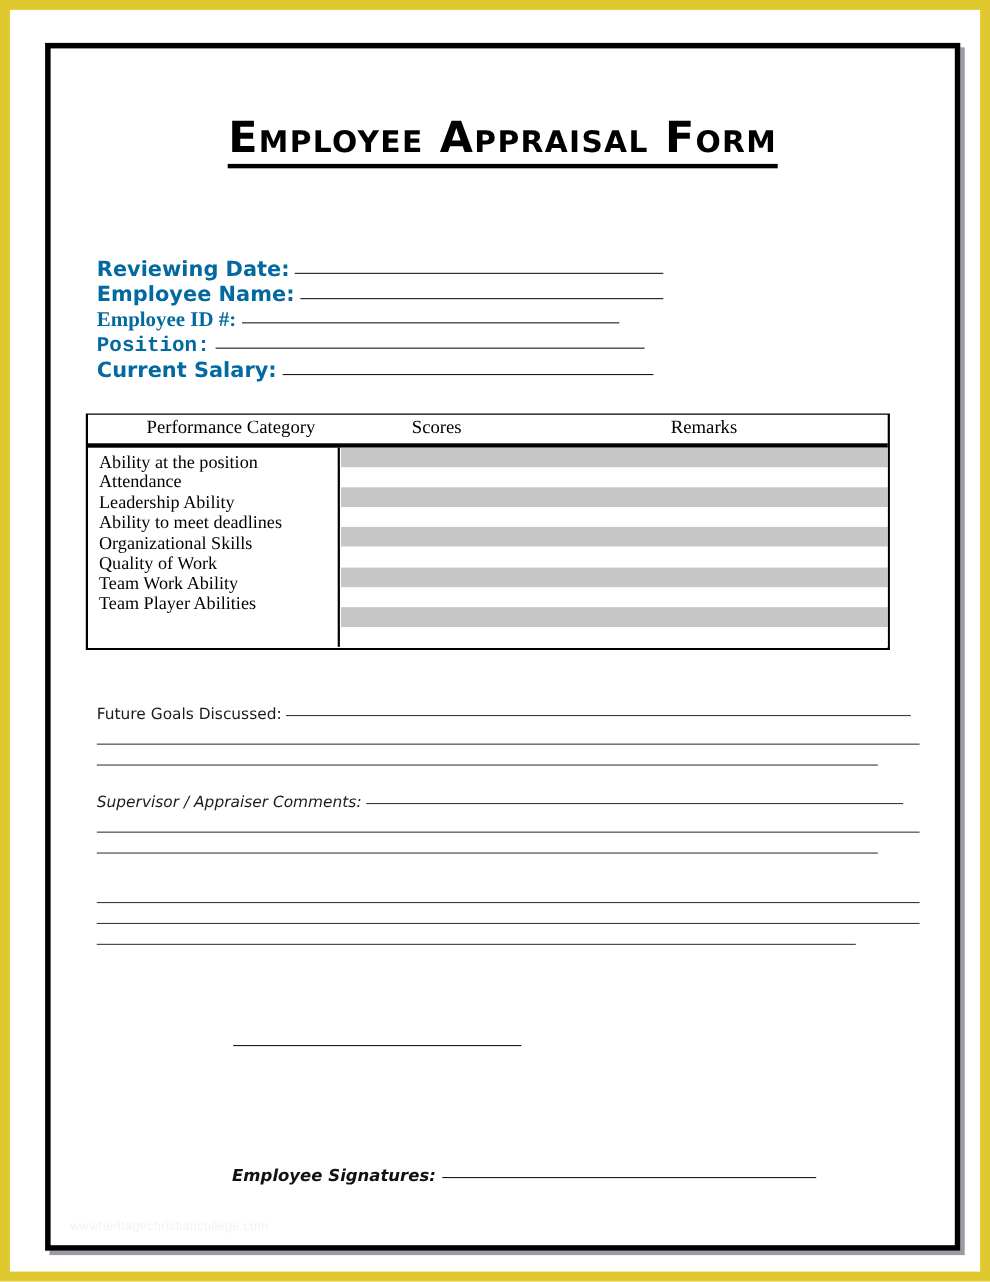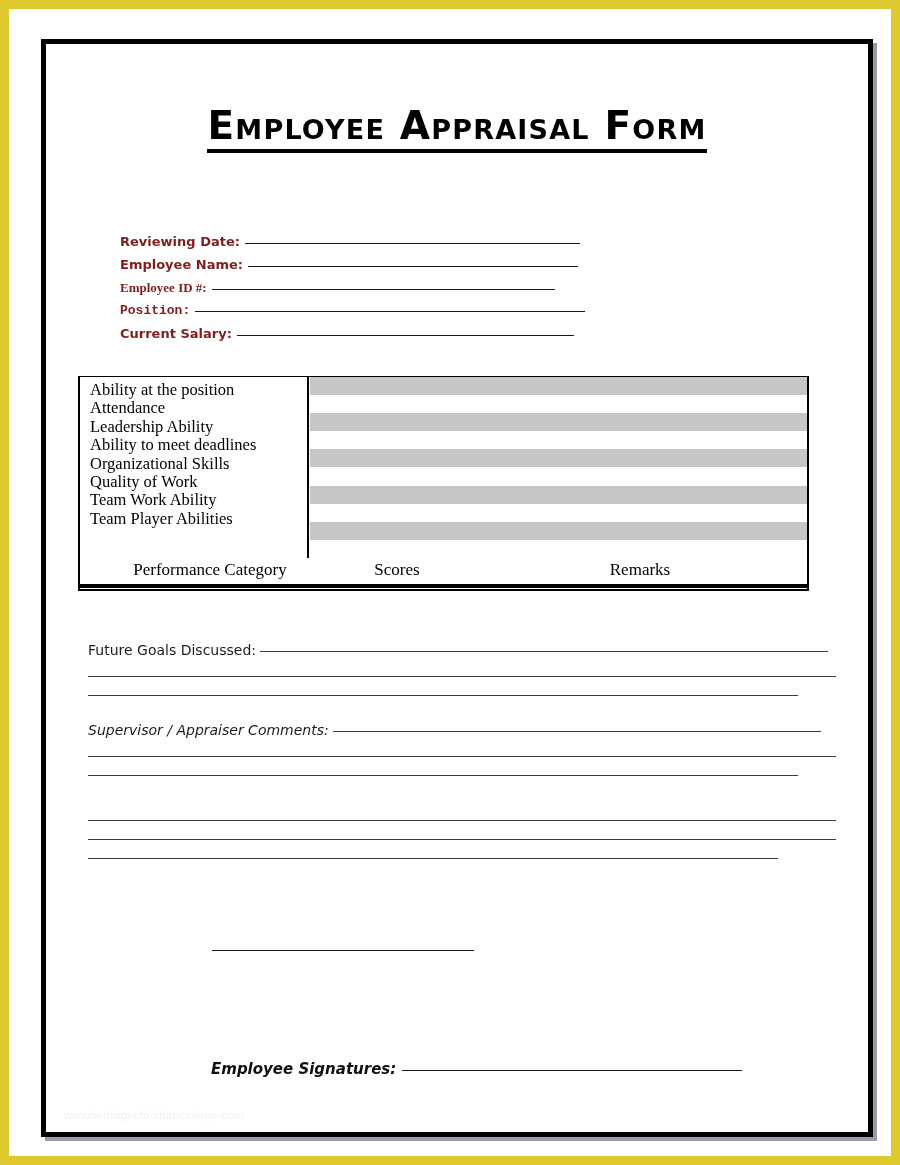--- a/index.html
+++ b/index.html
@@ -69,24 +69,23 @@
     border-bottom: 4px solid #000;
     padding-bottom: 2px;
   }
 
   
   .field-row {
     position: absolute;
     left: 42px;
     font-family: "DejaVu Sans", sans-serif;
     font-weight: bold;
-    font-size: 13px;
-    color: #7f1d1d;
-    white-space: nowrap;
-    margin-left: 32px;
+    font-size: 19px;
+    color: #0369a1;
+    white-space: nowrap;
   }
   .field-row .f-label { display: inline-block; }
   .field-row .f-rule {
     display: inline-block;
     vertical-align: 2px;
     border-bottom: 1.6px solid #1a1a1a;
     height: 0;
     margin-left: 5px;
   }
 
@@ -219,20 +218,25 @@
       <div id="info-fields">
           <div class="field-row" style="top: 190px;"><span class="f-label">Reviewing Date:</span><span class="f-rule" style="width: 335px;"></span></div>
           <div class="field-row" style="top: 213px;"><span class="f-label">Employee Name:</span><span class="f-rule" style="width: 330px;"></span></div>
           <div class="field-row" style="top: 236px; font-family: Liberation Serif, serif;"><span class="f-label">Employee ID #:</span><span class="f-rule" style="width: 343px;"></span></div>
           <div class="field-row" style="top: 259px; font-family: Liberation Mono, monospace;"><span class="f-label">Position:</span><span class="f-rule" style="width: 390px;"></span></div>
           <div class="field-row" style="top: 282px;"><span class="f-label">Current Salary:</span><span class="f-rule" style="width: 337px;"></span></div>
         </div>
 
 
       <div id="scores-table">
+        <div id="table-head">
+          <div class="th" id="th-category">Performance Category</div>
+          <div class="th" id="th-scores">Scores</div>
+          <div class="th" id="th-remarks">Remarks</div>
+        </div>
         <div id="table-body">
           <div id="category-list">
               <div class="cat-item">Ability at the position</div>
               <div class="cat-item">Attendance</div>
               <div class="cat-item">Leadership Ability</div>
               <div class="cat-item">Ability to meet deadlines</div>
               <div class="cat-item">Organizational Skills</div>
               <div class="cat-item">Quality of Work</div>
               <div class="cat-item">Team Work Ability</div>
               <div class="cat-item">Team Player Abilities</div>
@@ -244,25 +248,20 @@
               <div class="band gray"></div>
               <div class="band white"></div>
               <div class="band gray"></div>
               <div class="band white"></div>
               <div class="band gray"></div>
               <div class="band white"></div>
               <div class="band gray"></div>
               <div class="band white"></div>
             </div>
         </div>
-        <div id="table-head">
-          <div class="th" id="th-category">Performance Category</div>
-          <div class="th" id="th-scores">Scores</div>
-          <div class="th" id="th-remarks">Remarks</div>
-        </div>
       </div>
 
       <div id="comment-sections">
           <div class="comment-block" style="top: 598px;">
             <div class="c-first"><span class="c-label">Future Goals Discussed:</span><span class="c-rule-inline" style="width: 568px;"></span></div>
             <div class="c-rule"></div>
             <div class="c-rule" style="width: 710px;"></div>
           </div>
           <div class="comment-block" style="top: 678px; font-style: italic;">
             <div class="c-first"><span class="c-label">Supervisor / Appraiser Comments:</span><span class="c-rule-inline" style="width: 488px;"></span></div>

